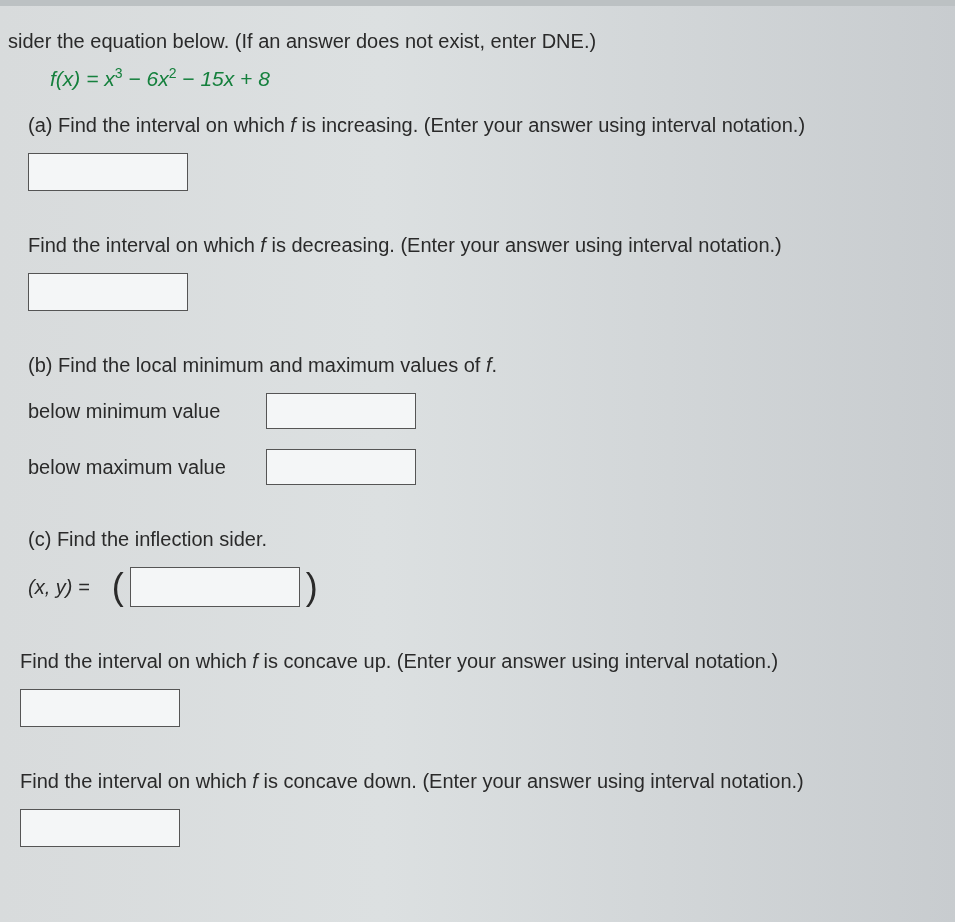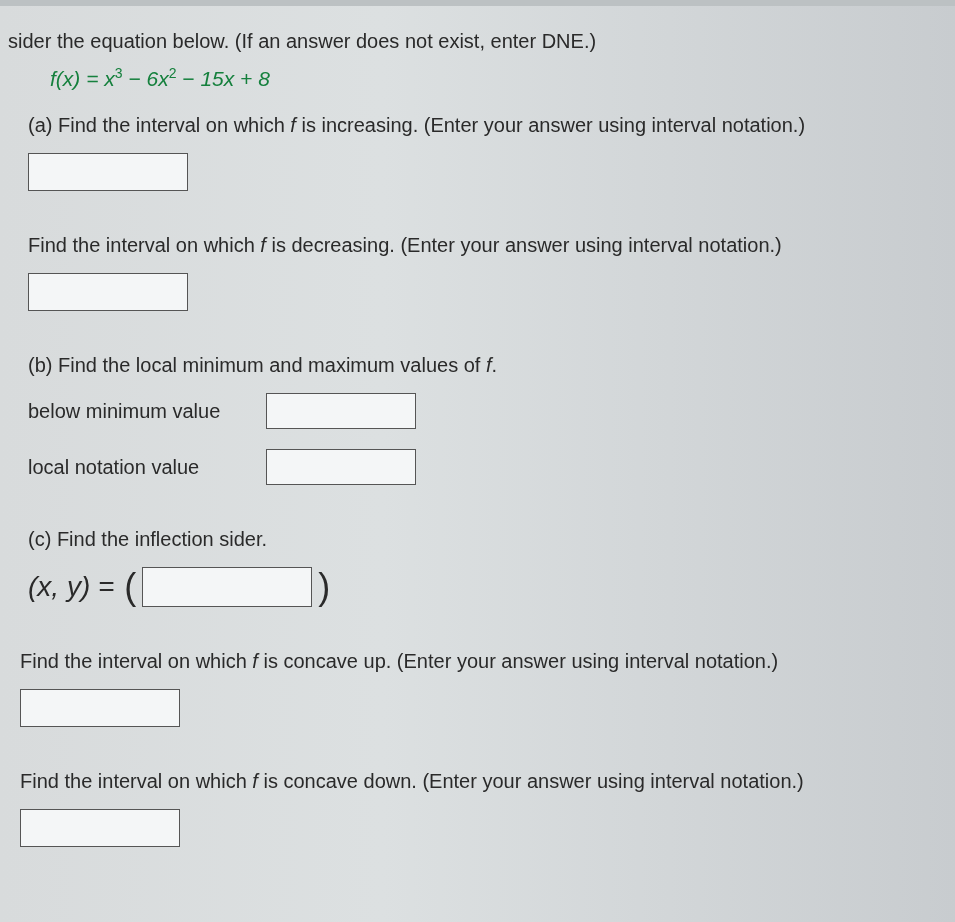--- a/index.html
+++ b/index.html
@@ -80,22 +80,22 @@
       gap: 6px;
       font-size: 22px;
     }
     .inflection-row .paren {
       font-size: 36px;
       font-weight: 300;
       line-height: 1;
     }
     .xy-label {
       font-style: italic;
-      font-size: 28px;
-      margin-right: 4px;
+      font-size: 20px;
+      margin-right: 16px;
     }
     .top-rule {
       height: 6px;
       background: #bcc1c3;
       width: 100%;
       position: absolute;
       top: 0;
       left: 0;
     }
   </style>
@@ -128,21 +128,21 @@
 
   <div class="section">
     <div class="prompt">
       (b) Find the local minimum and maximum values of <span class="italic">f</span>.
     </div>
     <div class="row">
       <span class="row-label">below minimum value</span>
       <input type="text" class="answer-input small" style="">
     </div>
     <div class="row">
-      <span class="row-label">local notation value</span>
+      <span class="row-label">below maximum value</span>
       <input type="text" class="answer-input small" style="">
     </div>
   </div>
 
   <div class="section">
     <div class="prompt">(c) Find the inflection sider.</div>
     <div class="inflection-row">
       <span class="xy-label">(x, y) =</span>
       <span class="paren">(</span>
       <input type="text" class="answer-input" style="width: 170px; height: 40px;">

